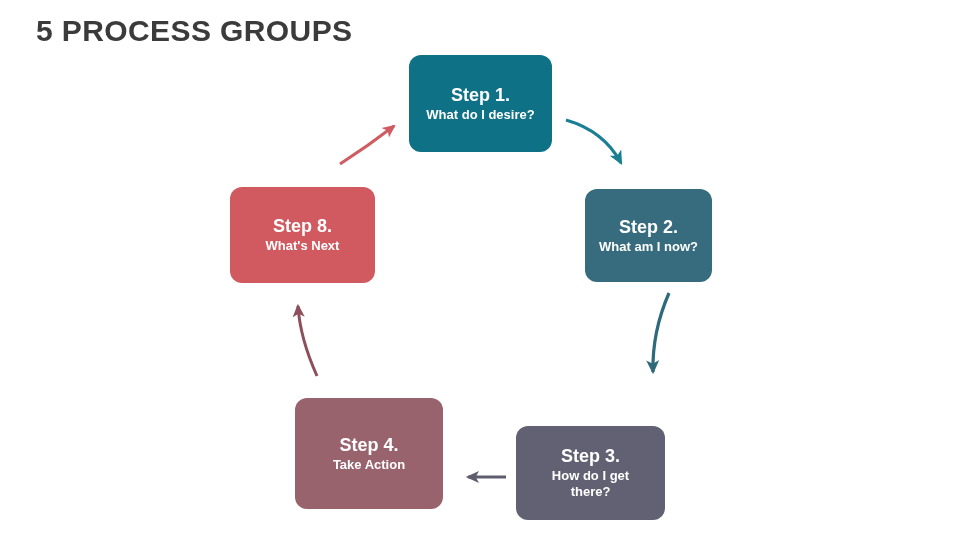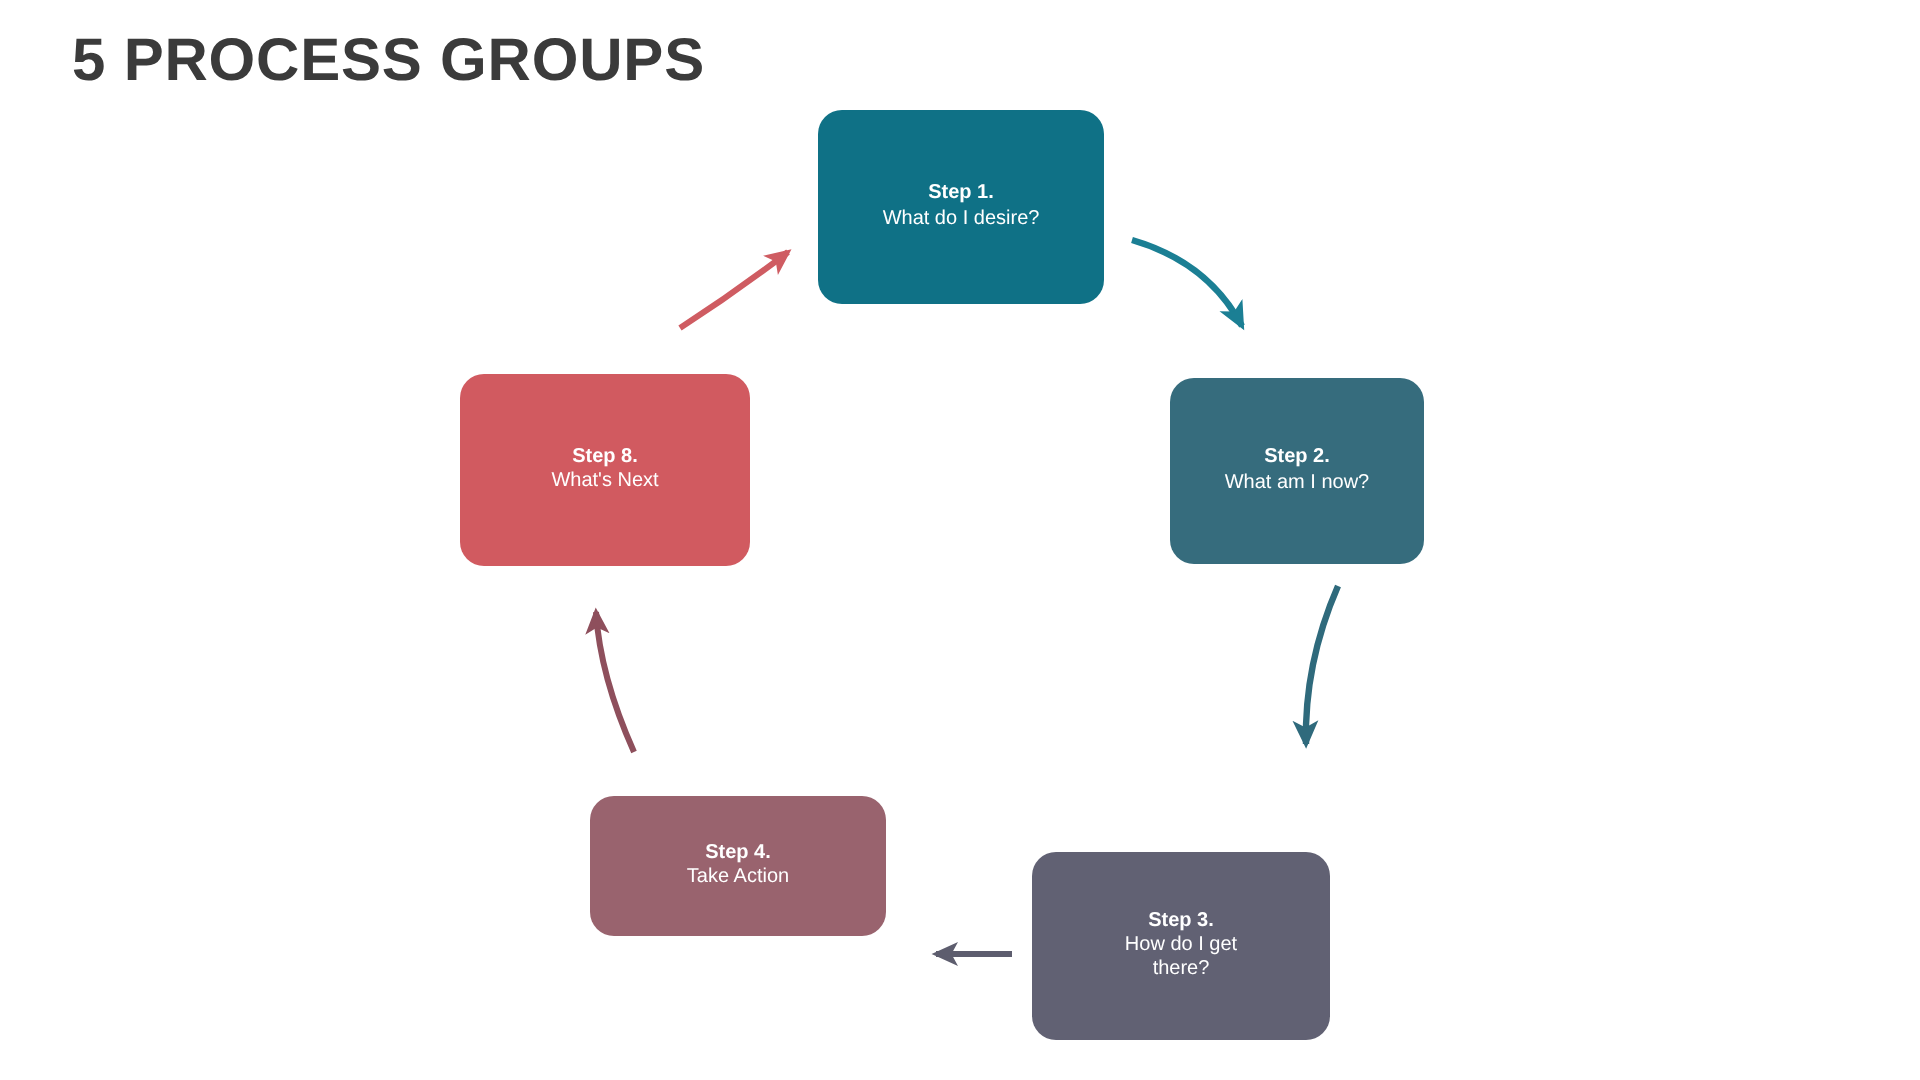--- a/index.html
+++ b/index.html
@@ -31,26 +31,26 @@
     display: flex;
     flex-direction: column;
     align-items: center;
     justify-content: center;
     color: #ffffff;
     text-align: center;
     line-height: 1.22;
     border-radius: 12px;
   }
   .node .ttl {
-    font-size: 10px;
+    font-size: 18px;
     font-weight: bold;
   }
   .node .sub {
-    font-size: 10px;
-    font-weight: normal;
+    font-size: 13px;
+    font-weight: bold;
   }
   #node-center {
     position: absolute;
     box-sizing: border-box;
     display: flex;
     align-items: center;
     justify-content: center;
     text-align: center;
     color: #ffffff;
     border-radius: 16px;
@@ -111,21 +111,21 @@
     <div class="ttl">Step 2.</div>
     <div class="sub">What am I now?</div>
   </div>
 
   <div class="node" id="n2" style="left: 516px; top: 398px; width: 149px; height: 94px; background: rgb(97, 97, 115); margin-top: 28px;">
     <div class="ttl">Step 3.</div>
     <div class="sub">How do I get</div>
     <div class="sub">there?</div>
   </div>
 
-  <div class="node" id="n3" style="left: 295px; top: 398px; width: 148px; height: 70px; background: rgb(153, 99, 110);">
+  <div class="node" id="n3" style="left: 295px; top: 398px; width: 148px; height: 111px; background: rgb(153, 99, 110);">
     <div class="ttl">Step 4.</div>
     <div class="sub">Take Action</div>
   </div>
 
   <div class="node" id="n4" style="left: 230px; top: 187px; width: 145px; height: 96px; background: rgb(209, 90, 96);">
     <div class="ttl">Step 8.</div>
     <div class="sub">What's Next</div>
   </div>
 
 </div>

